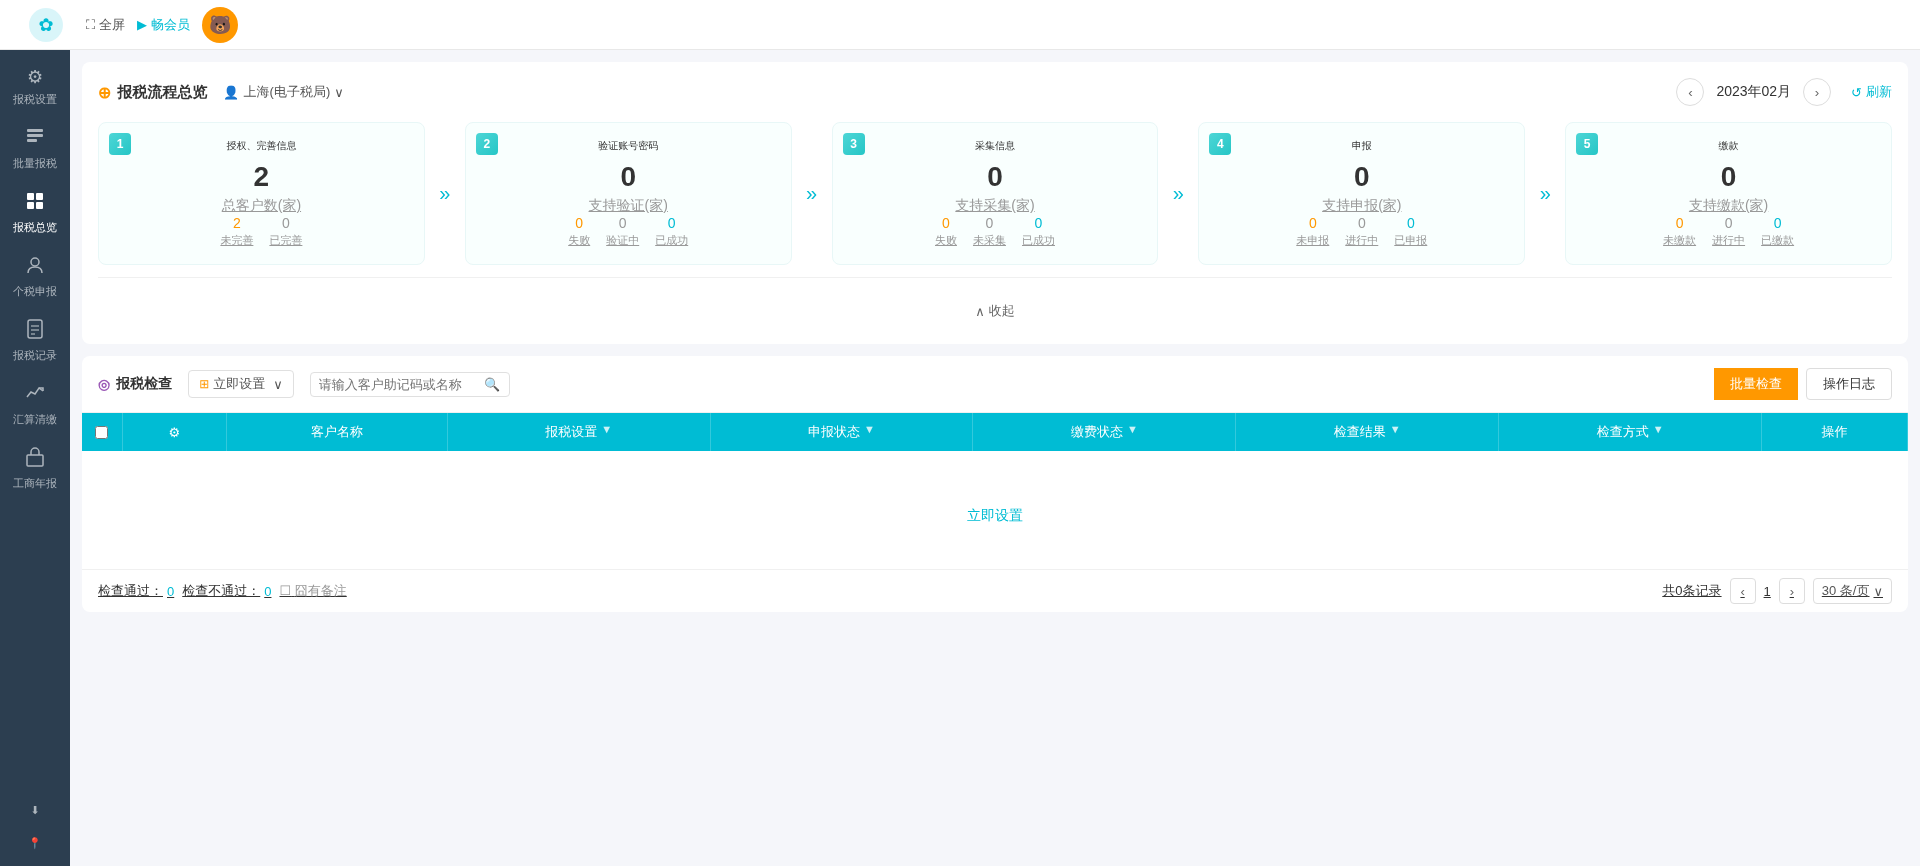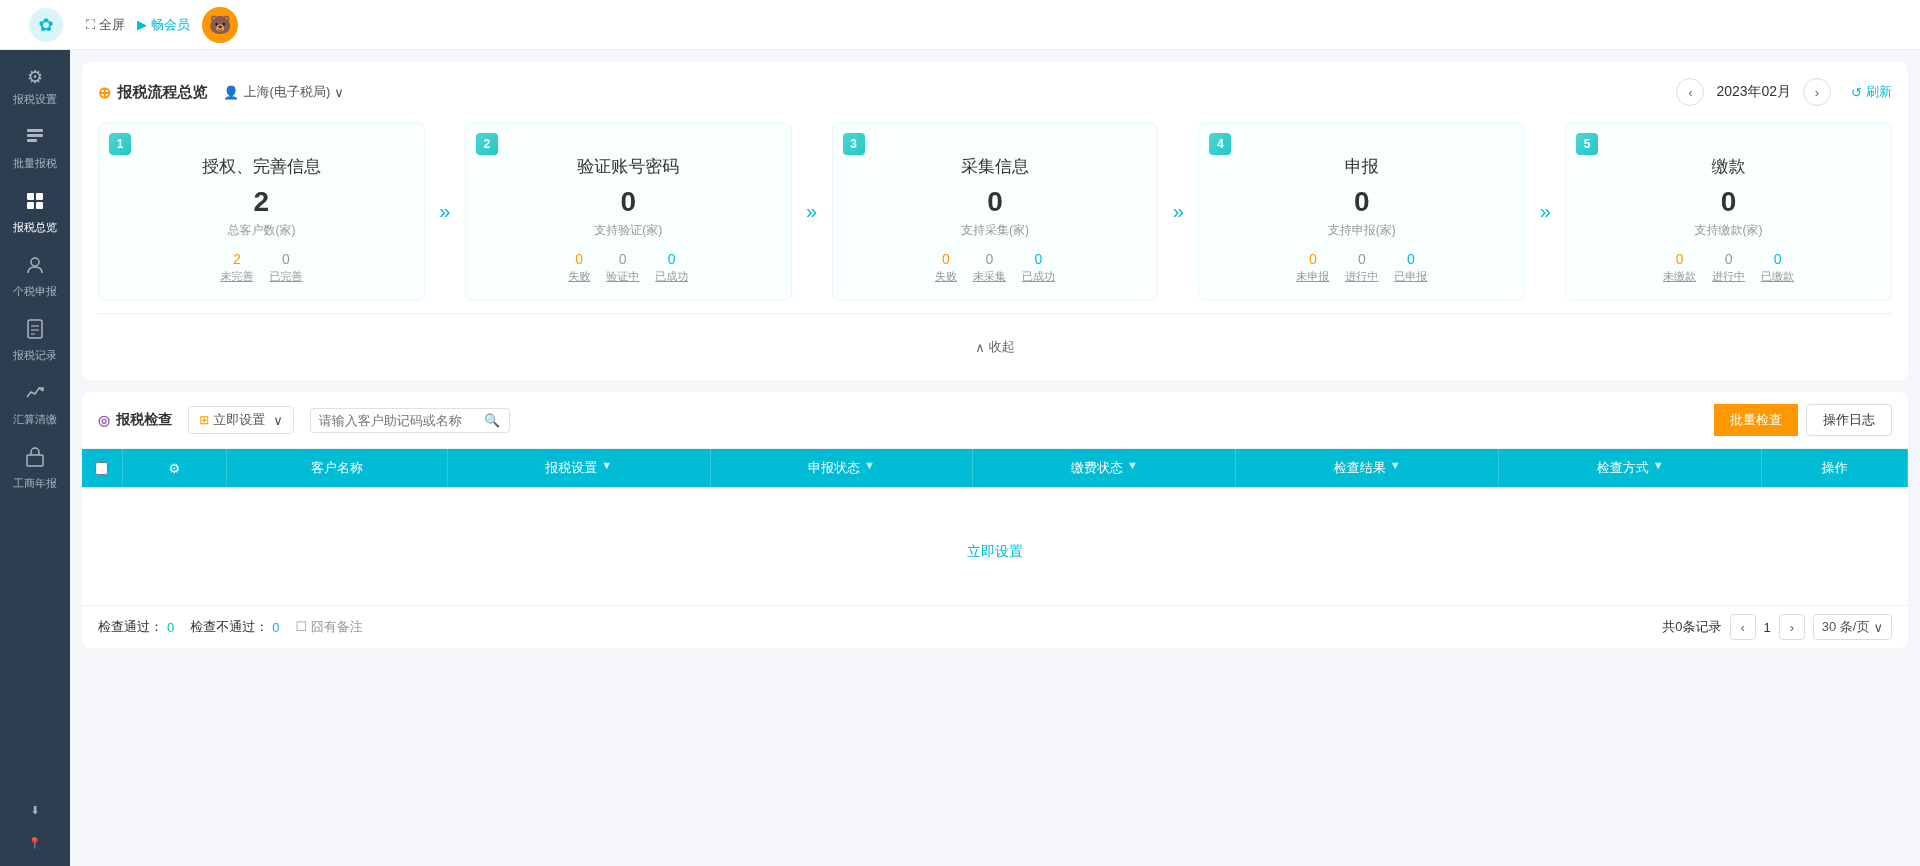--- a/index.html
+++ b/index.html
@@ -38,23 +38,23 @@
     .date-nav { display: flex; align-items: center; gap: 12px; margin-left: auto; }
     .date-nav-btn { width: 28px; height: 28px; border-radius: 50%; border: 1px solid #ddd; background: #fff; cursor: pointer; display: flex; align-items: center; justify-content: center; color: #666; }
     .date-text { font-size: 14px; color: #333; }
     .refresh-btn { display: flex; align-items: center; gap: 4px; color: #00bcd4; cursor: pointer; font-size: 13px; margin-left: 12px; }
 
     
     .process-steps { display: flex; align-items: stretch; gap: 0; }
     .process-step { flex: 1; background: #f9fffe; border: 1px solid #e8f7f7; border-radius: 8px; padding: 16px; display: flex; flex-direction: column; align-items: center; position: relative; }
     .step-arrow { display: flex; align-items: center; justify-content: center; width: 40px; flex-shrink: 0; color: #00bcd4; font-size: 20px; }
     .step-number { position: absolute; top: 10px; left: 10px; width: 22px; height: 22px; background: linear-gradient(135deg, #4dd6d6, #26c6c6); color: #fff; border-radius: 4px; display: flex; align-items: center; justify-content: center; font-size: 12px; font-weight: bold; }
-    .step-title { font-size: 17px; color: #333; margin-bottom: 8px; margin-top: 16px; }
+    .step-title { font-size: 10px; color: #333; margin-bottom: 8px; margin-top: 0; }
     .step-count { font-size: 28px; font-weight: bold; color: #333; margin-bottom: 4px; }
-    .step-subtitle { font-size: 12px; color: #999; margin-bottom: 12px; }
+    .step-subtitle { font-size: 14px; color: #999; margin-bottom: 0; text-decoration: underline; }
     .step-stats { display: flex; gap: 16px; }
     .step-stat { display: flex; flex-direction: column; align-items: center; gap: 2px; }
     .step-stat-num { font-size: 14px; }
     .step-stat-num.orange { color: #ff9800; }
     .step-stat-num.gray { color: #999; }
     .step-stat-num.teal { color: #00bcd4; }
     .step-stat-label { font-size: 11px; color: #999; text-decoration: underline; }
 
     .collapse-btn { display: flex; align-items: center; justify-content: center; padding: 8px; cursor: pointer; color: #666; font-size: 13px; gap: 4px; margin-top: 8px; }
 
@@ -79,21 +79,21 @@
     .data-table th:first-child { width: 40px; }
     .checkbox-cell { display: flex; align-items: center; justify-content: center; }
     .th-filter { display: flex; align-items: flex-start; justify-content: center; gap: 4px; }
     .filter-icon-small { font-size: 11px; color: rgba(255,255,255,0.8); }
 
     
     .empty-state { padding: 40px; text-align: center; color: #666; font-size: 14px; line-height: 2; }
     .empty-link { color: #00bcd4; cursor: pointer; text-decoration: none; }
 
     
-    .table-footer { display: flex; align-items: center; padding: 8px 16px; border-top: 1px solid #f0f0f0; font-size: 13px; color: #333; gap: 16px; }
+    .table-footer { display: flex; align-items: center; padding: 8px 16px; border-top: 1px solid #f0f0f0; font-size: 13px; color: #333; gap: 8px; text-decoration: underline; }
     .footer-stat { display: flex; align-items: center; gap: 4px; }
     .footer-stat-link { color: #00bcd4; cursor: pointer; }
     .footer-note { color: #999; }
     .pagination { margin-left: auto; display: flex; align-items: center; gap: 8px; }
     .page-btn { width: 26px; height: 26px; border: 1px solid #ddd; border-radius: 4px; display: flex; align-items: center; justify-content: center; cursor: pointer; color: #666; background: #fff; }
     .page-size-select { border: 1px solid #ddd; border-radius: 4px; padding: 3px 8px; font-size: 13px; color: #555; cursor: pointer; background: #fff; display: flex; align-items: center; gap: 4px; }
 
     
     .content::-webkit-scrollbar { width: 6px; }
     .content::-webkit-scrollbar-track { background: #f0f0f0; }

